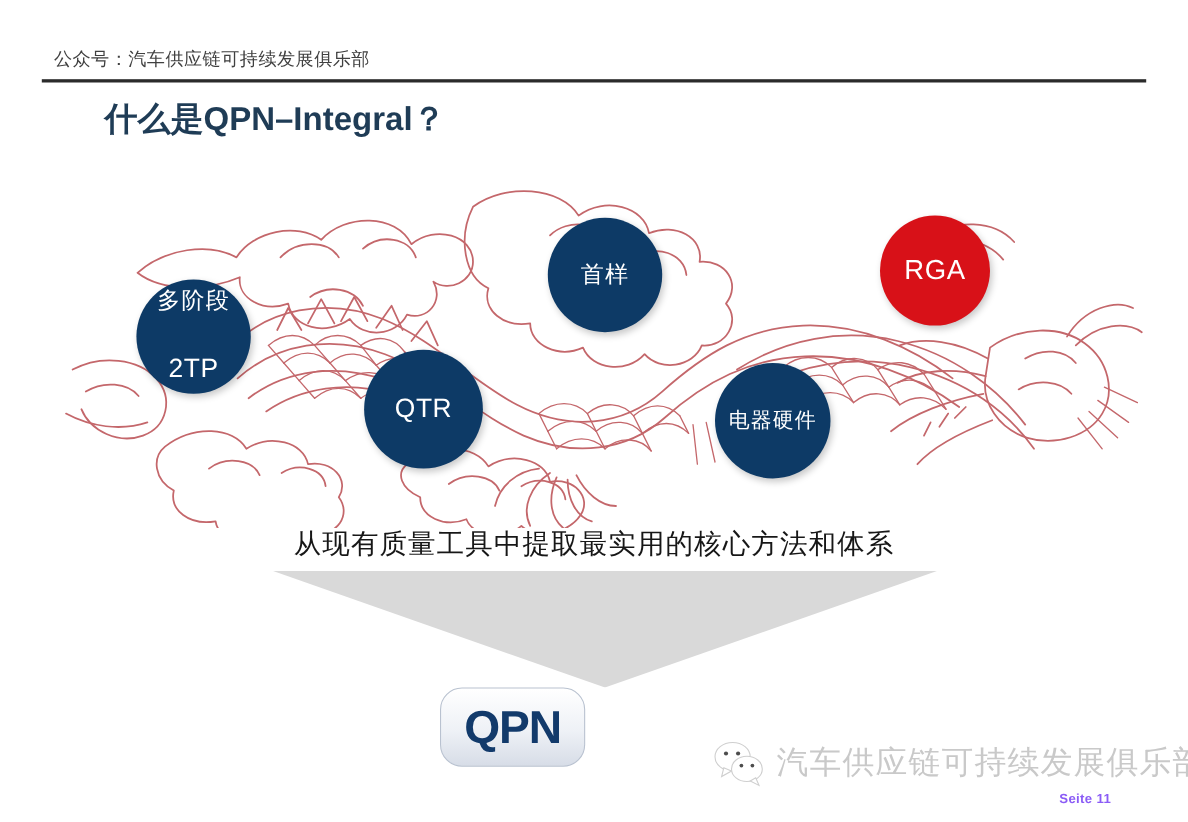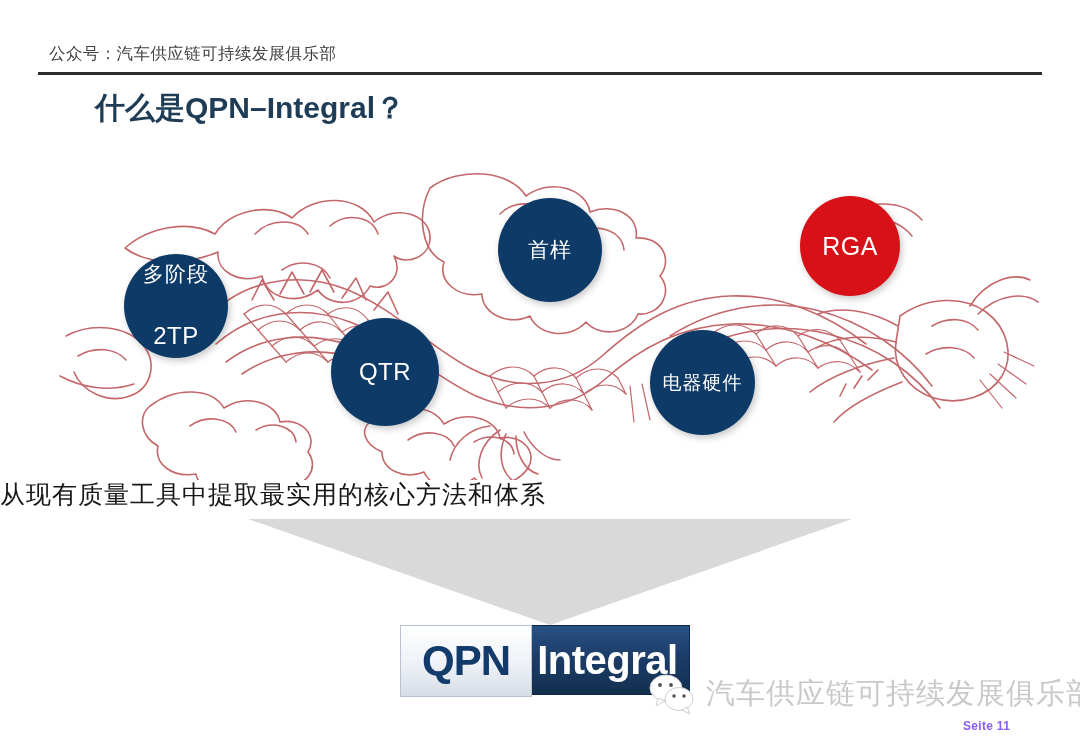--- a/index.html
+++ b/index.html
@@ -106,20 +106,21 @@
   }
   #circle-hardware .cn { font-size: 19px; }
   #circle-rga .en { font-size: 25px; }
 
   
   #caption {
     position: absolute;
     left: 0;
     top: 478px;
     width: 1080px;
+    text-align: center;
     font-family: "Liberation Serif", serif;
     font-size: 25px;
     color: #171717;
     letter-spacing: 1px;
   }
 
   
   #down-arrow {
     position: absolute;
     left: 248px;
@@ -148,21 +149,21 @@
     width: 290px;
     height: 70px;
   }
   .logo-half {
     position: absolute;
     top: 0;
     height: 70px;
     display: flex;
     align-items: center;
     justify-content: center;
-    border-radius: 0;
+    border-radius: 20px;
   }
   #logo-qpn {
     left: 0;
     width: 130px;
     background: linear-gradient(180deg,#ffffff 0%,#eef1f6 55%,#d7dde7 100%);
     border: 1px solid #b9c2d0;
     color: #123a6b;
     font-size: 42px;
     font-weight: bold;
     letter-spacing: -1px;
@@ -361,21 +362,20 @@
 
   <div id="caption">从现有质量工具中提取最实用的核心方法和体系</div>
 
   <div id="down-arrow">
     <svg viewBox="0 0 604 106" xmlns="http://www.w3.org/2000/svg">
       <polygon points="0,0 604,0 302,106" fill="#d9d9d9"></polygon>
     </svg>
   </div>
 
   <div id="qpn-logo">
-    <div id="logo-integral" class="logo-half">Integral</div>
     <div id="logo-qpn" class="logo-half">QPN</div>
   </div>
 
   <div id="watermark">
     <div id="wechat-icon">
       <svg viewBox="0 0 48 44" xmlns="http://www.w3.org/2000/svg">
         <g fill="#ffffff" stroke="#cfcfcf" stroke-width="1">
           <ellipse cx="18" cy="16" rx="16" ry="13"></ellipse>
           <path d="M10 26 L 8 34 L 17 29 Z"></path>
           <ellipse cx="31" cy="27" rx="14" ry="11.5"></ellipse>

